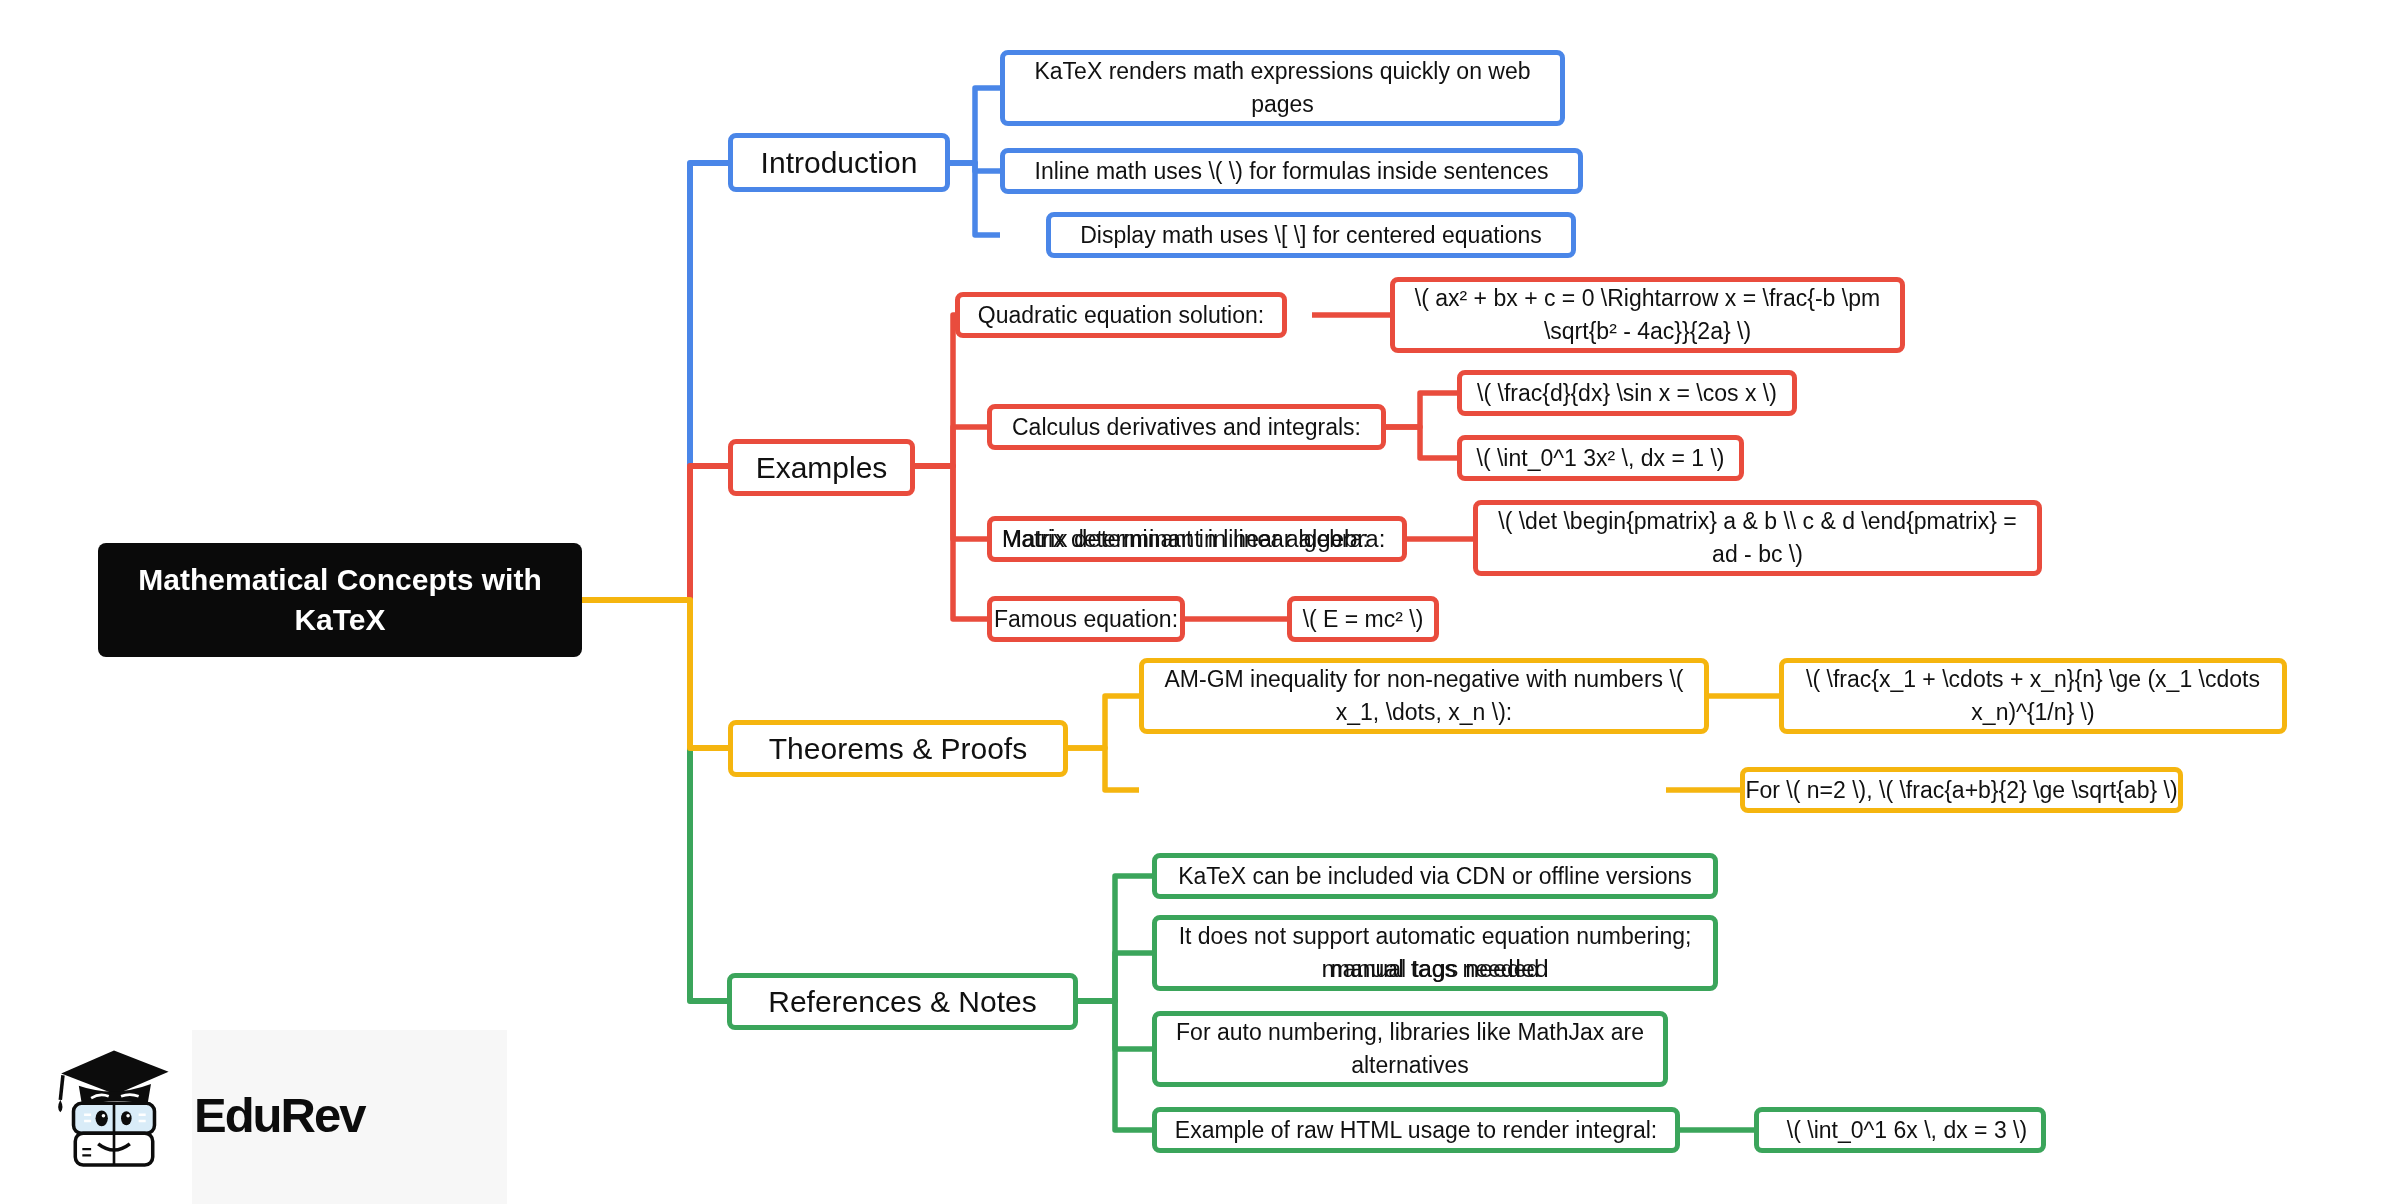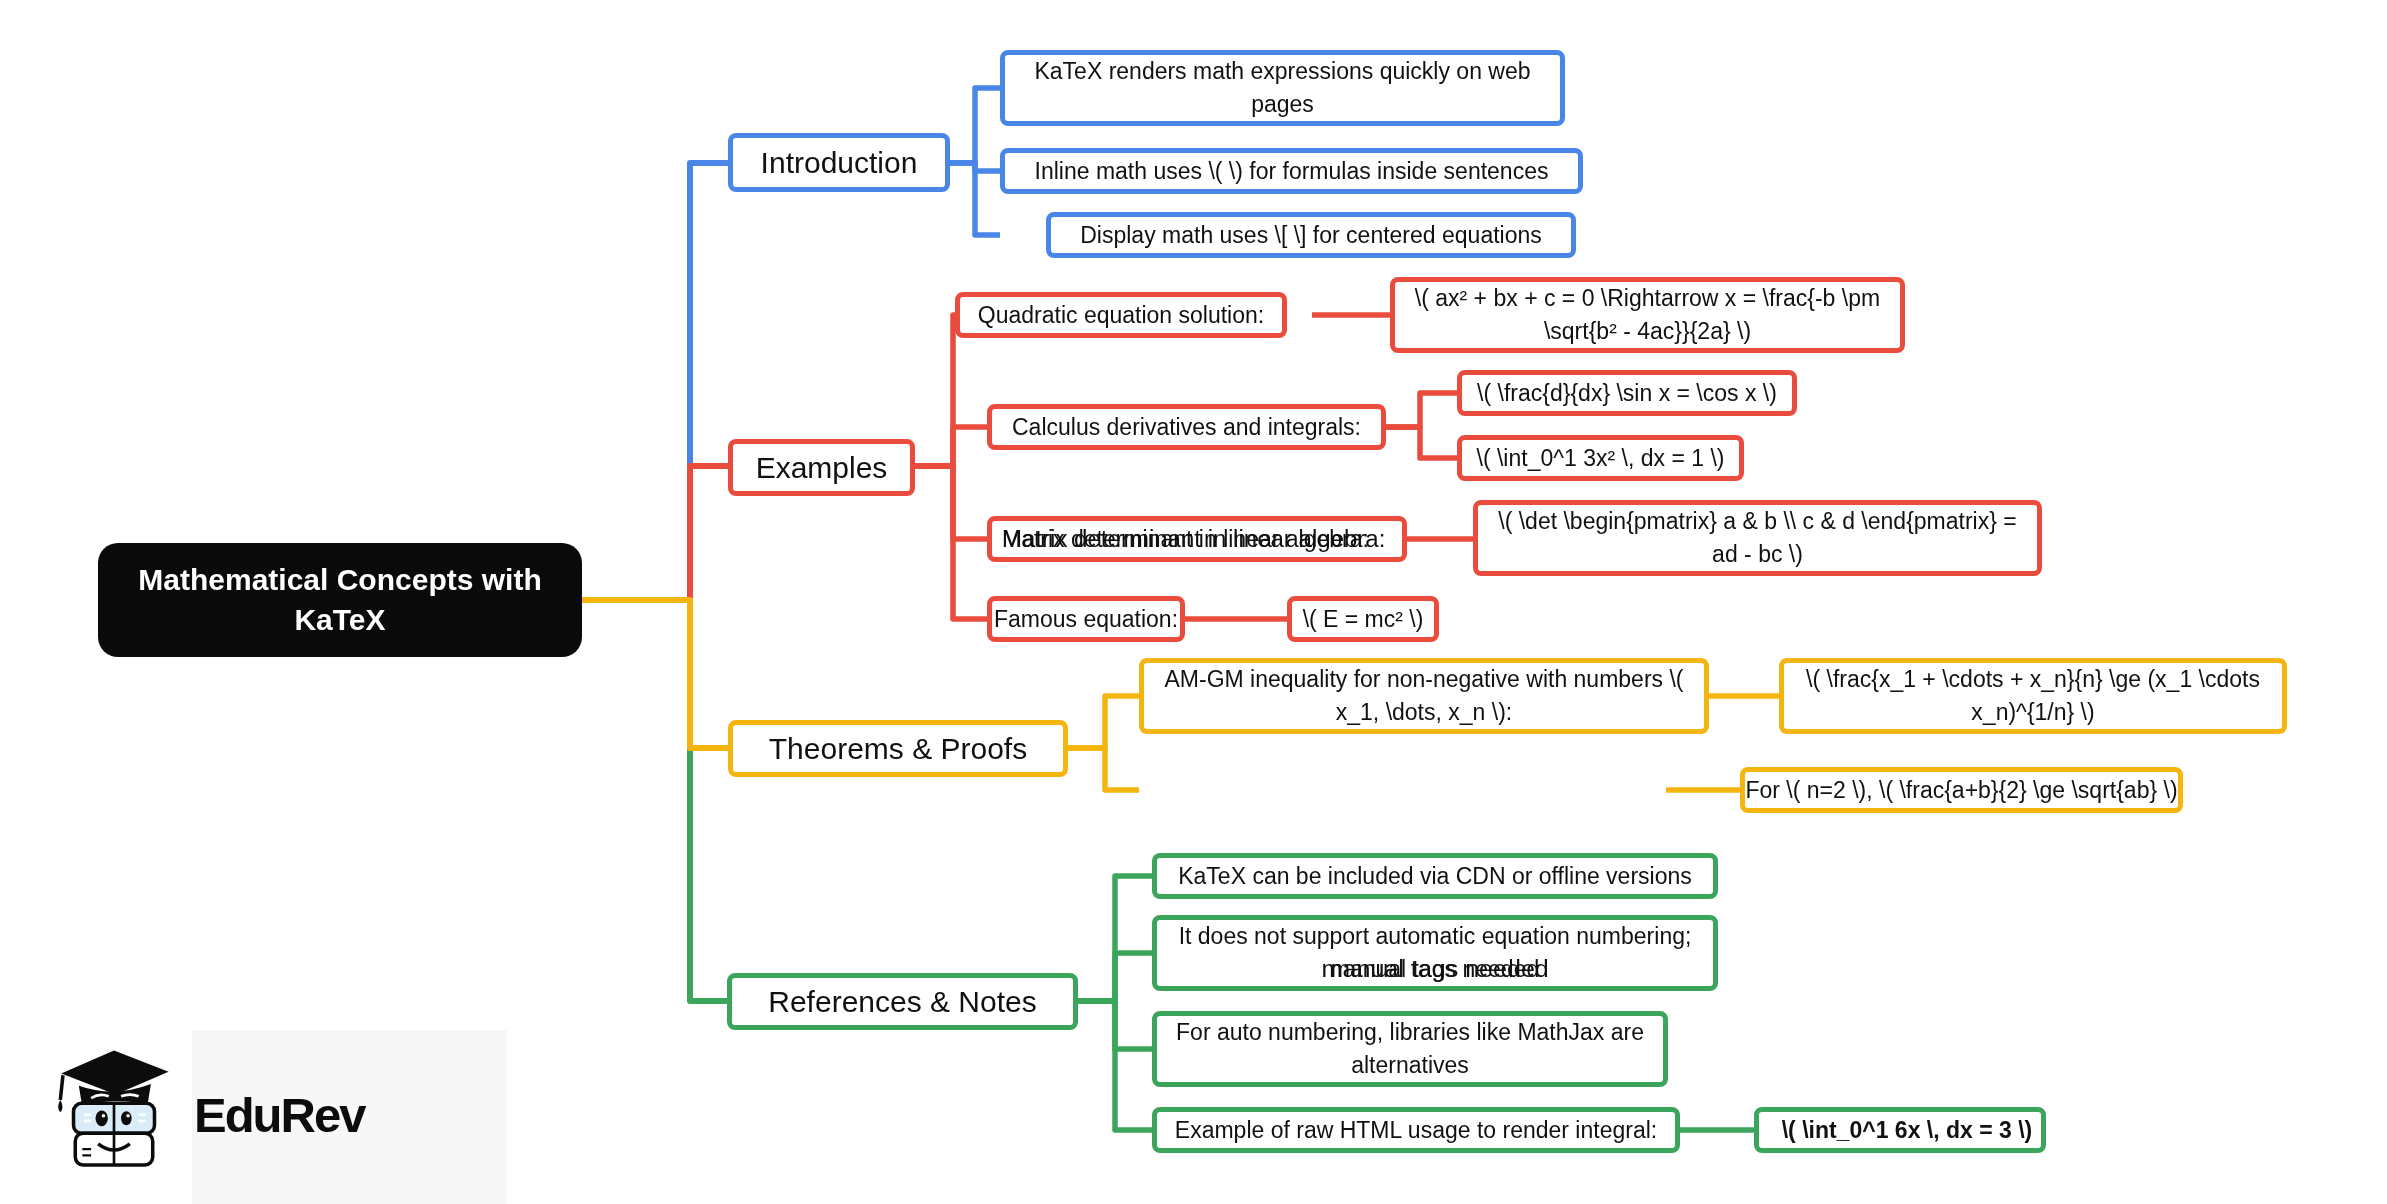--- a/index.html
+++ b/index.html
@@ -10,23 +10,23 @@
   .node{position:absolute;z-index:2;background:#fff;border:5px solid #888;
         border-radius:8px;display:flex;flex-direction:column;align-items:center;
         justify-content:center;text-align:center;font-size:23px;line-height:1.42;
         padding:2px 10px;box-sizing:border-box;}
   .one-line{white-space:nowrap;}
   .branch-label{font-size:30px;line-height:1.1;white-space:nowrap;}
   .c-blue{border-color:var(--blue);}
   .c-red{border-color:var(--red);}
   .c-yellow{border-color:var(--yellow);}
   .c-green{border-color:var(--green);}
-  .bold{font-weight:bold;padding-left:24px;}
+  .bold{font-weight:normal;padding-left:24px;}
   #root-node{position:absolute;z-index:2;background:var(--root_bg);color:#fff;
-        border-radius:20px;display:flex;align-items:center;justify-content:center;
+        border-radius:8px;display:flex;align-items:center;justify-content:center;
         text-align:center;font-size:30px;font-weight:bold;line-height:1.35;
         padding:6px 32px;box-sizing:border-box;}
   
   .ghost-wrap{position:relative;display:inline-block;}
   .ghost{position:absolute;left:0;top:0;width:100%;transform:scaleX(1.09);
          transform-origin:center;}
   .ghost-left{transform:scaleX(1.045);transform-origin:left;}
   .align-left{align-items:flex-start;text-align:left;padding-left:10px;}
   
   #logo-backdrop{position:absolute;left:192px;top:1030px;width:315px;height:174px;

